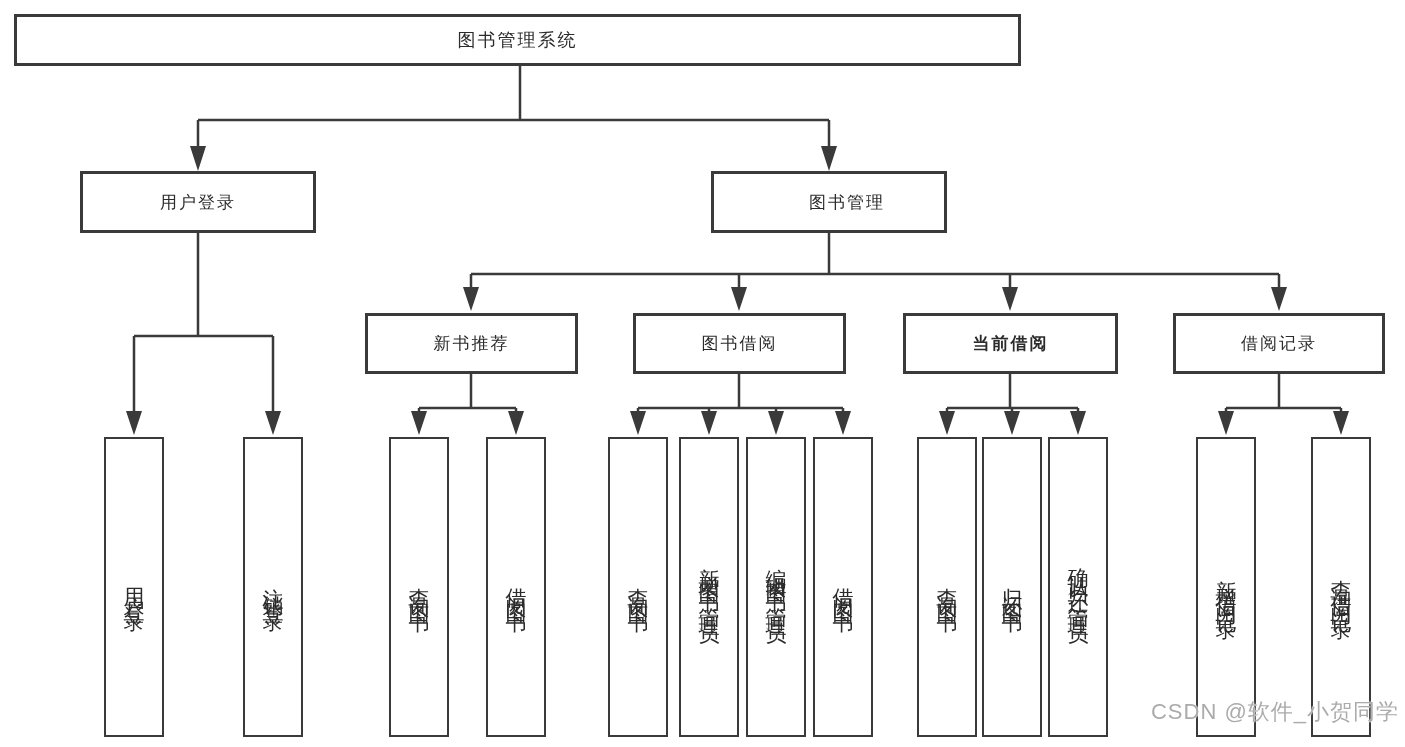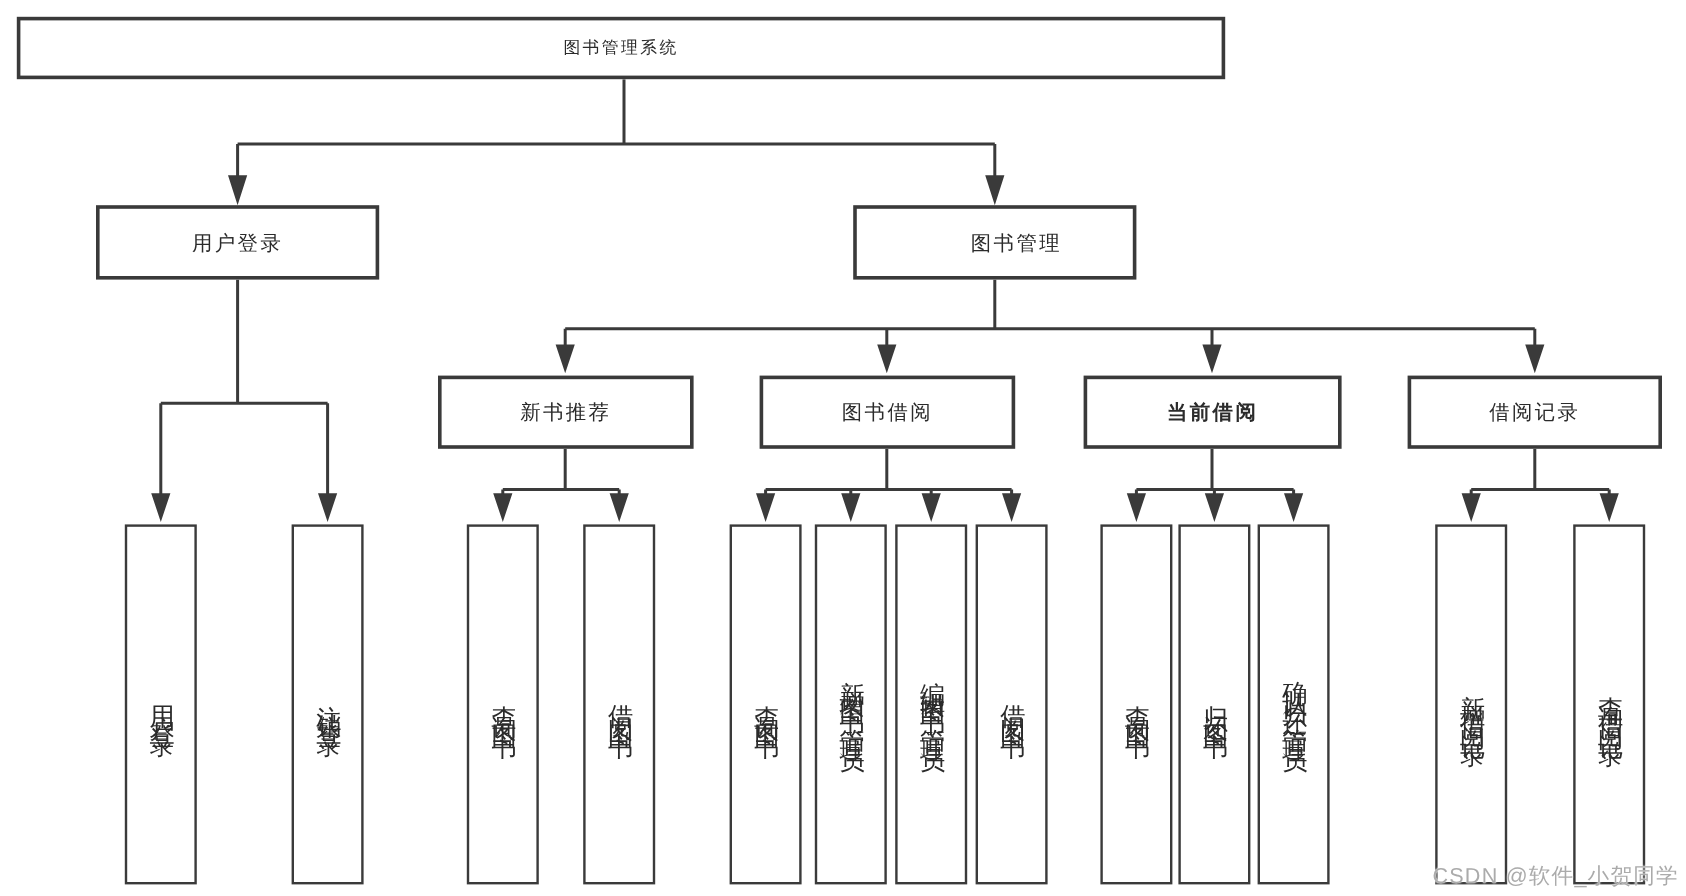--- a/index.html
+++ b/index.html
@@ -28,37 +28,37 @@
     background: #ffffff;
     border: 3px solid #3a3a3a;
     color: #2b2b2b;
     display: flex;
     align-items: center;
     justify-content: center;
     font-size: 17px;
     letter-spacing: 2px;
     white-space: nowrap;
   }
-  .node.root { font-size: 14px; }
+  .node.root { font-size: 18px; }
 
   .node.leaf {
     border-width: 2.5px;
     writing-mode: vertical-rl;
     text-orientation: mixed;
     font-size: 21px;
     letter-spacing: 8px;
     line-height: 1.15;
     white-space: normal;
   }
 
   .watermark {
     position: absolute;
     right: 6px;
-    bottom: 5px;
-    font-size: 18px;
+    bottom: 20px;
+    font-size: 22px;
     color: #ababab;
     letter-spacing: 1px;
     text-shadow: 0 0 2px #ffffff, 0 0 1px #ffffff;
     z-index: 10;
   }
 </style>
 </head>
 <body>
 
 <div class="canvas">

